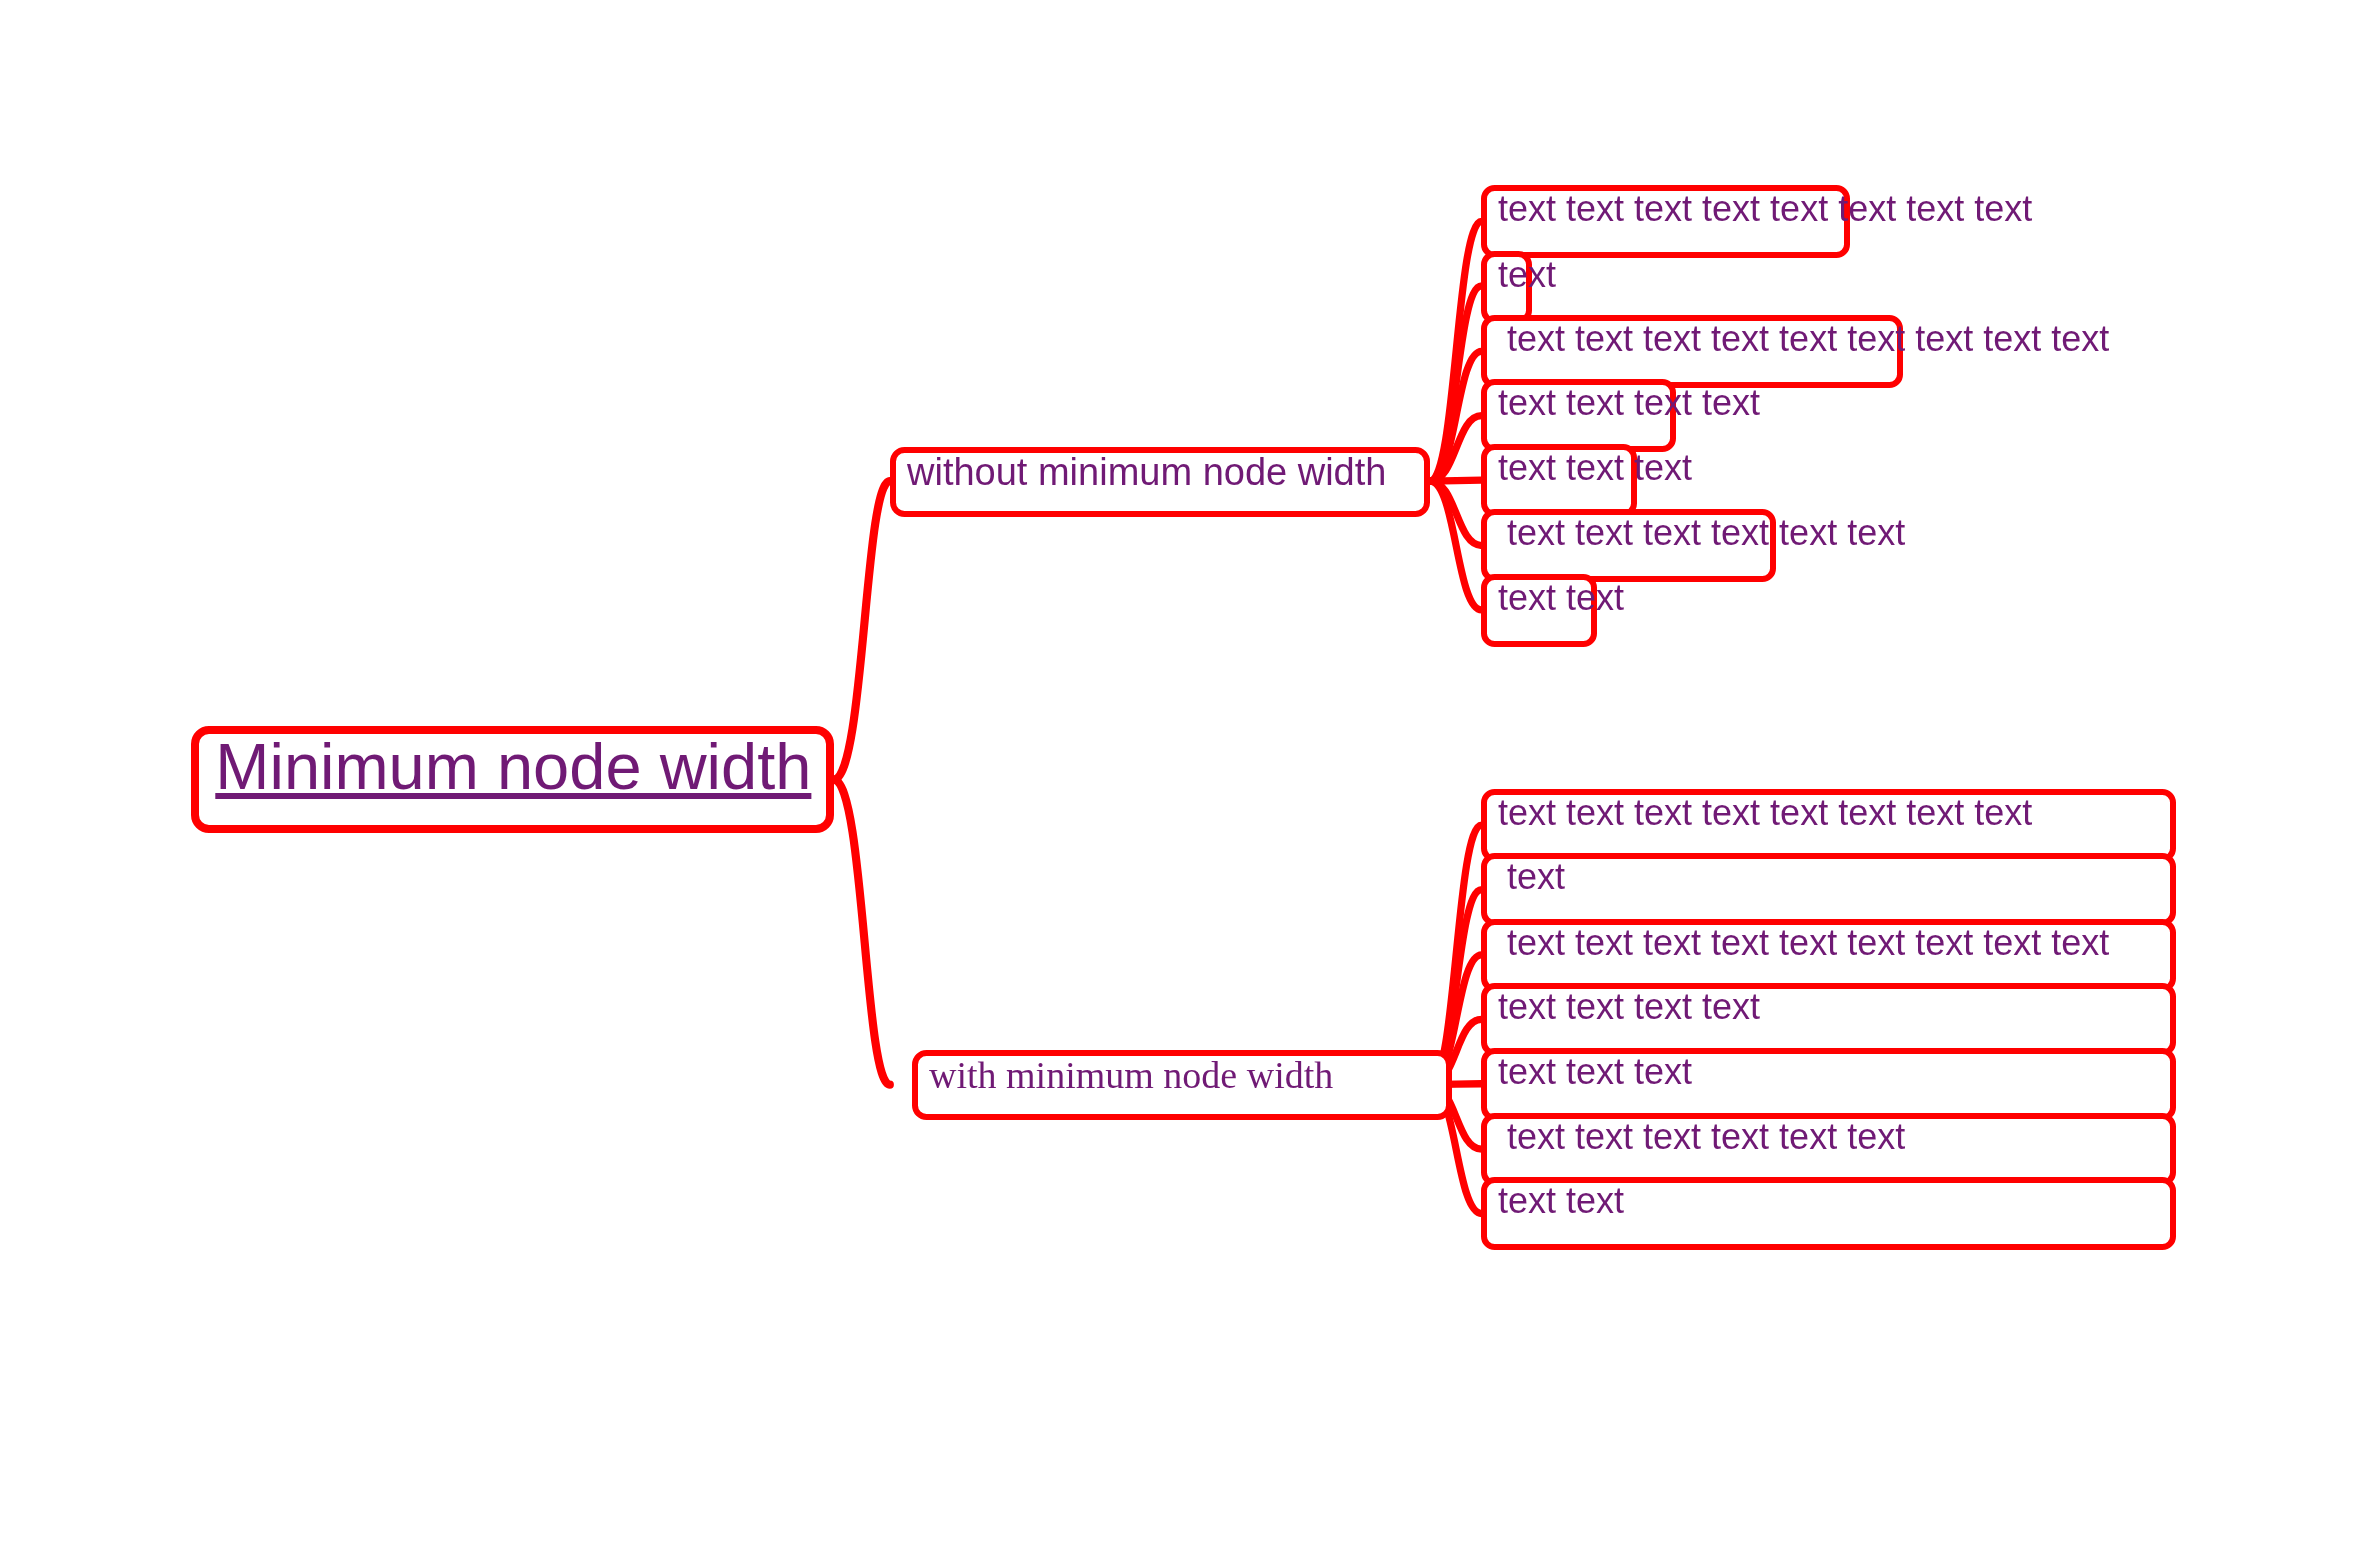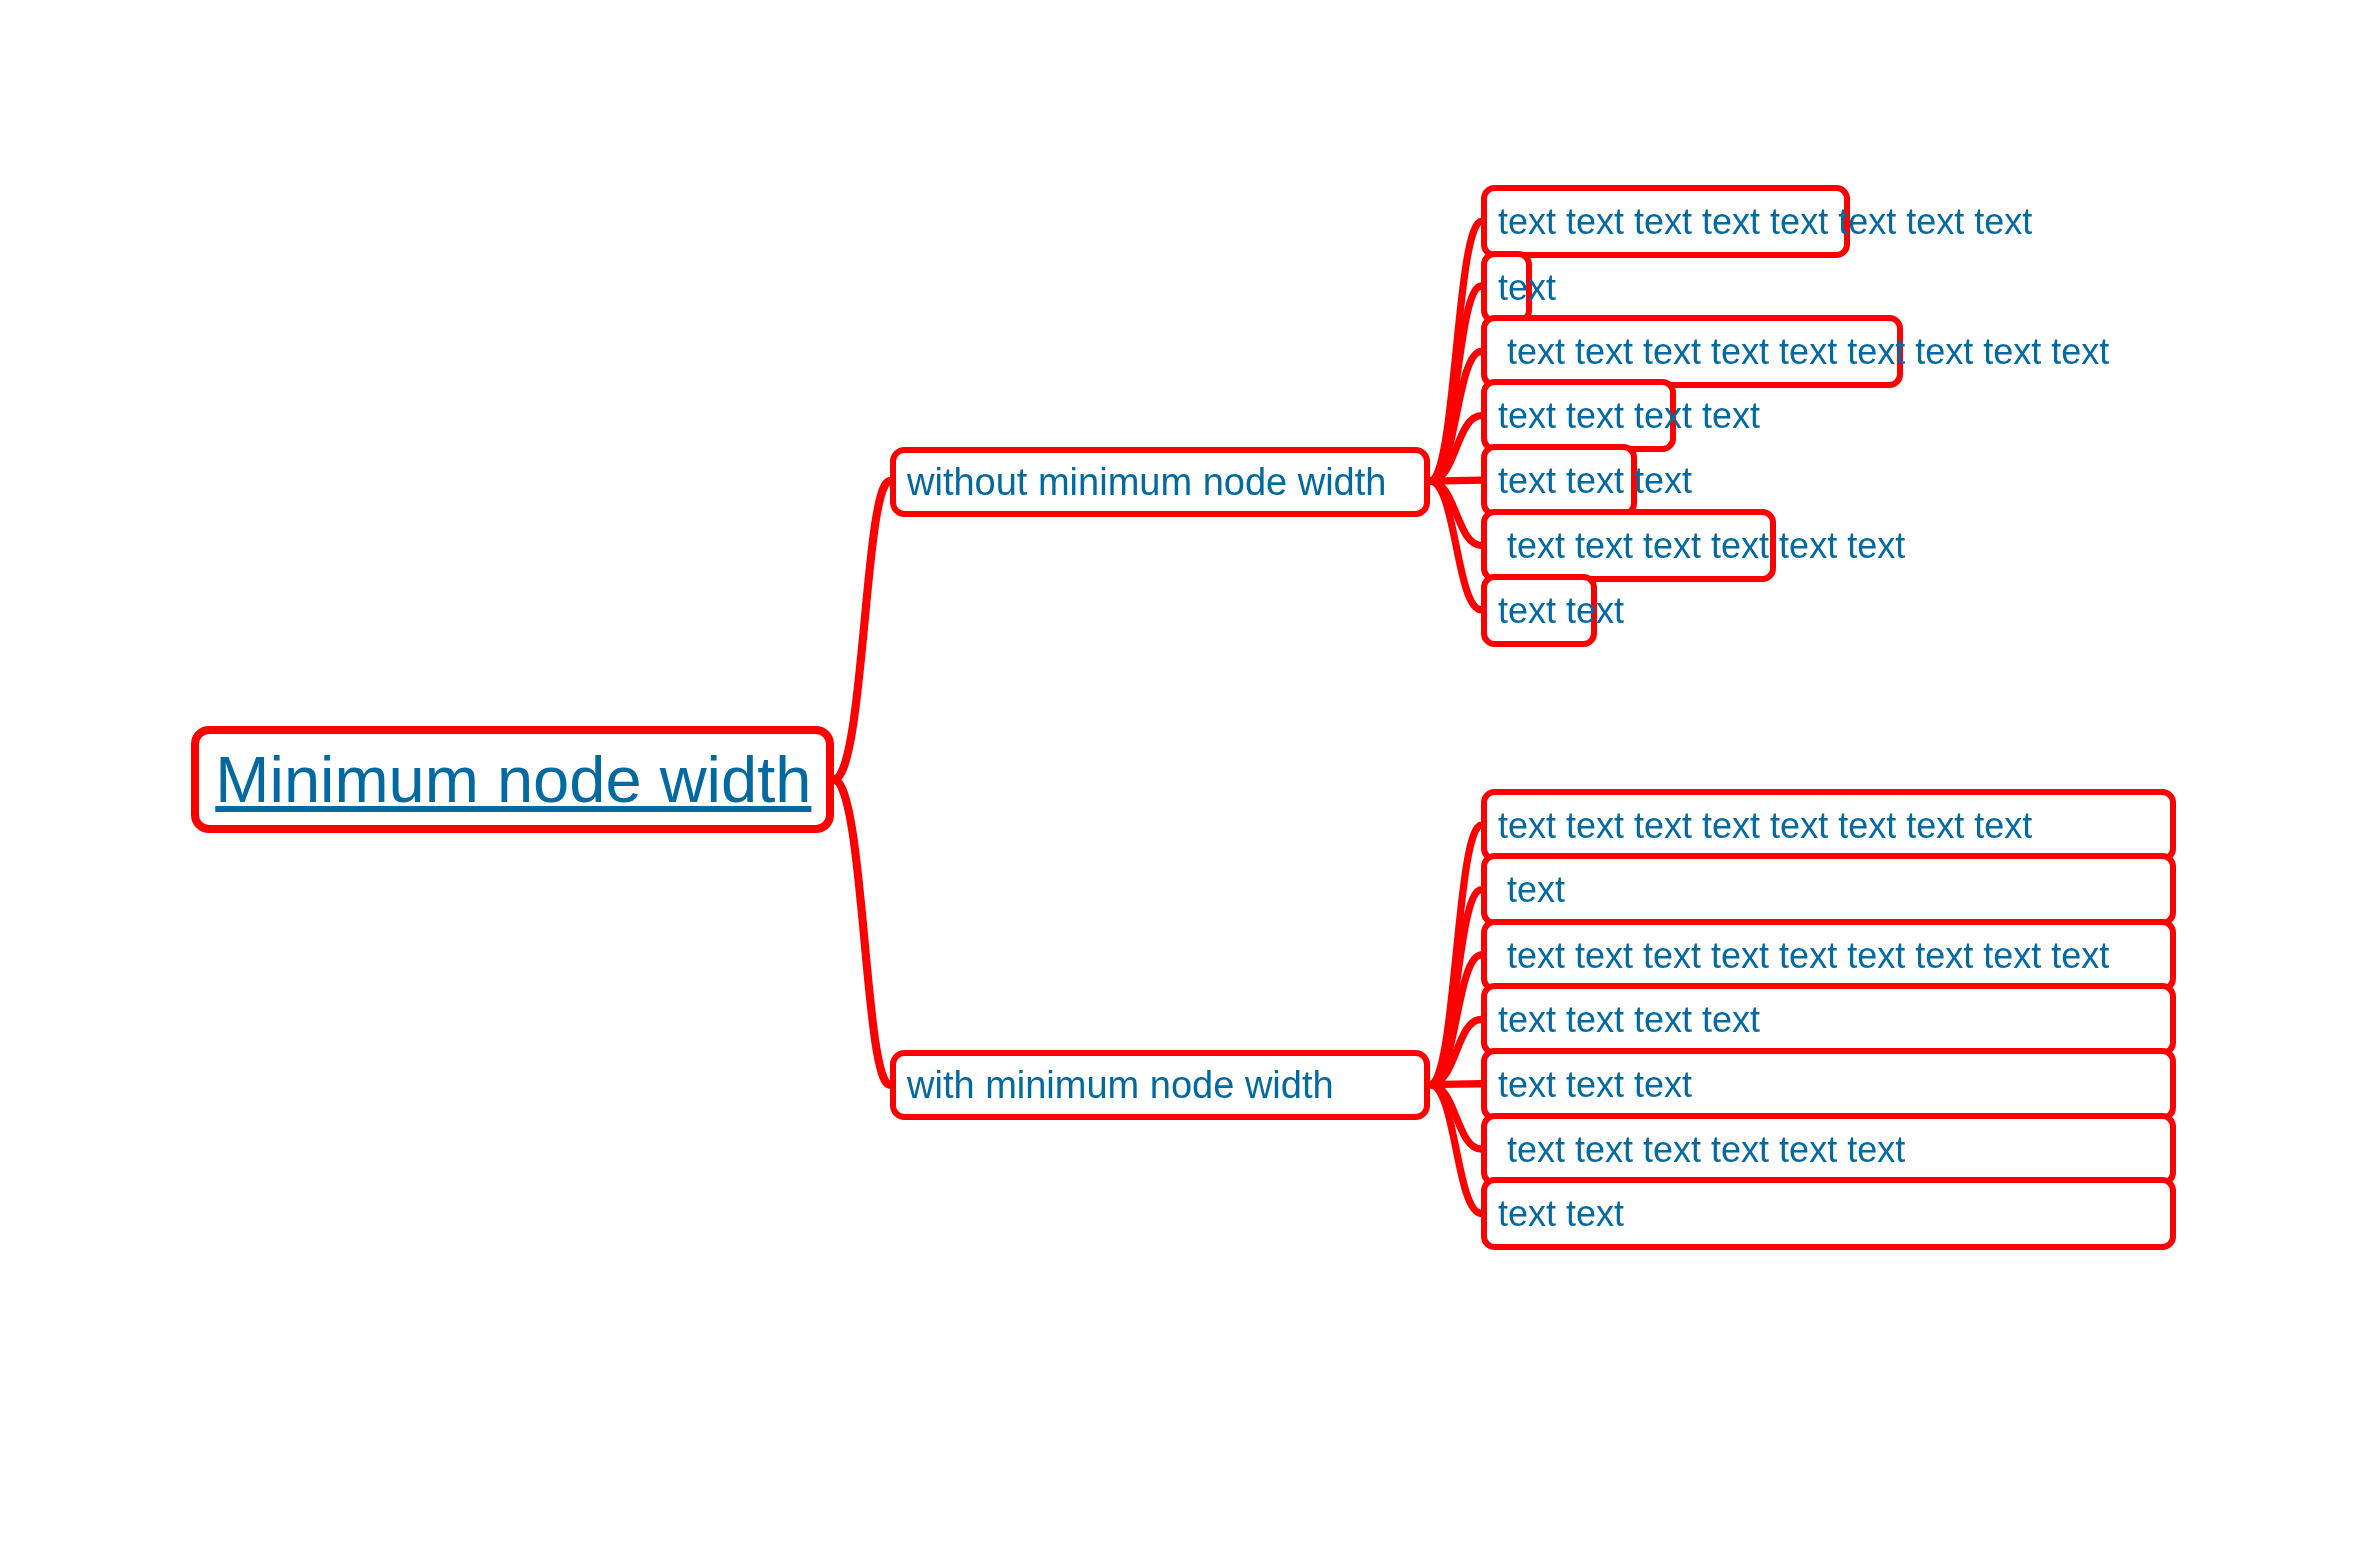--- a/index.html
+++ b/index.html
@@ -20,23 +20,23 @@
     left: 0;
     top: 0;
     width: 2366px;
     height: 1563px;
     pointer-events: none;
   }
   .node {
     position: absolute;
     box-sizing: border-box;
     background: #ffffff;
-    color: #0369a1;
+    color: #701a75;
     display: flex;
-    align-items: center;
+    align-items: flex-start;
     white-space: nowrap;
     line-height: 1;
   }
   .node-root {
     border: 8.2px solid #ff0000;
     border-radius: 18px;
     font-size: 65px;
     padding: 0 16.3px;
   }
   .node-branch {
@@ -86,21 +86,21 @@
   </svg>
 
   <div class="node node-root" style="left:191px; top:726px; width:643px; height:107px;text-decoration:underline;">
     <span>Minimum node width</span>
   </div>
 
   <div class="node node-branch" style="left:890px; top:447px; width:540px; height:70px;">
     <span>without minimum node width</span>
   </div>
 
-  <div class="node node-branch" style="left:890px; top:1050px; width:540px; height:70px;">
+  <div class="node node-branch" style="left:912px; top:1050px; width:540px; height:70px;font-family:Liberation Serif, serif;">
     <span>with minimum node width</span>
   </div>
 
   <div class="node node-leaf" style="left:1481px; top:185px; width:369px; height:73px;">
     <span>text text text text text text text text</span>
   </div>
   <div class="node node-leaf" style="left:1481px; top:251px; width:51px; height:73px;">
     <span>text</span>
   </div>
   <div class="node node-leaf indented" style="left:1481px; top:315px; width:422px; height:73px;">

